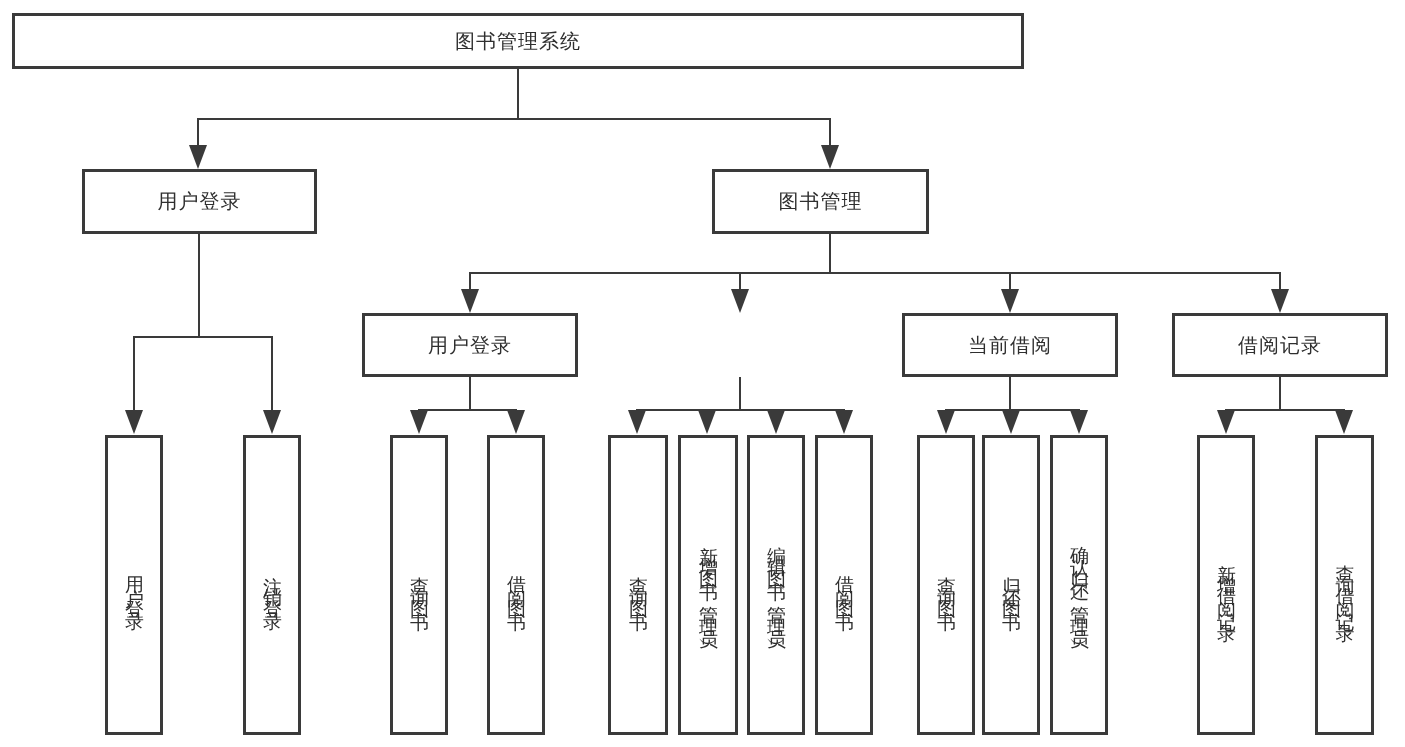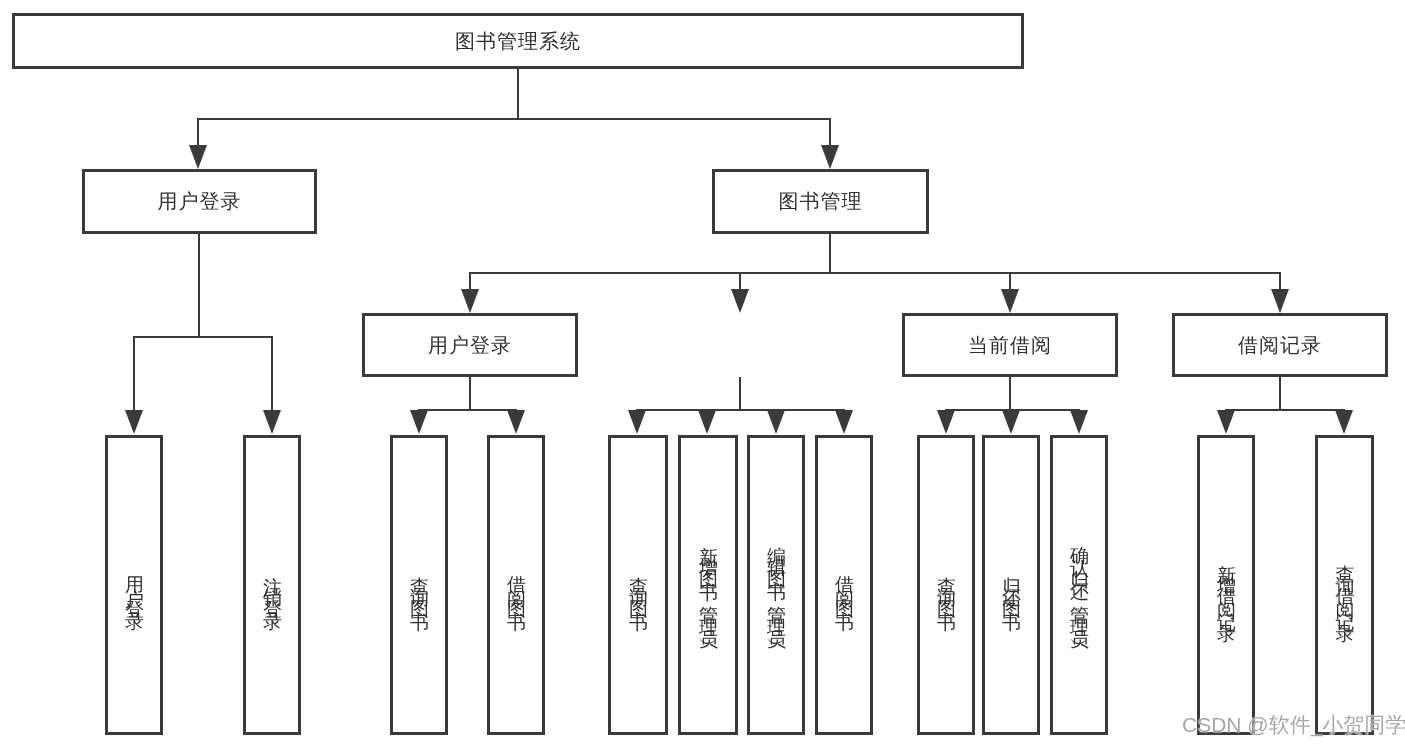--- a/index.html
+++ b/index.html
@@ -162,15 +162,14 @@
     <span>确认归还（管理员）</span>
   </div>
 
   <div class="box v" style="left:1197px;top:435px;width:58px;height:300px">
     <span>新增借阅记录</span>
   </div>
   <div class="box v" style="left:1315px;top:435px;width:59px;height:300px">
     <span>查询借阅记录</span>
   </div>
 
-  <div id="watermark">CSDN @软件_小贺同学</div>
 
 </div>
 
 </body></html>

